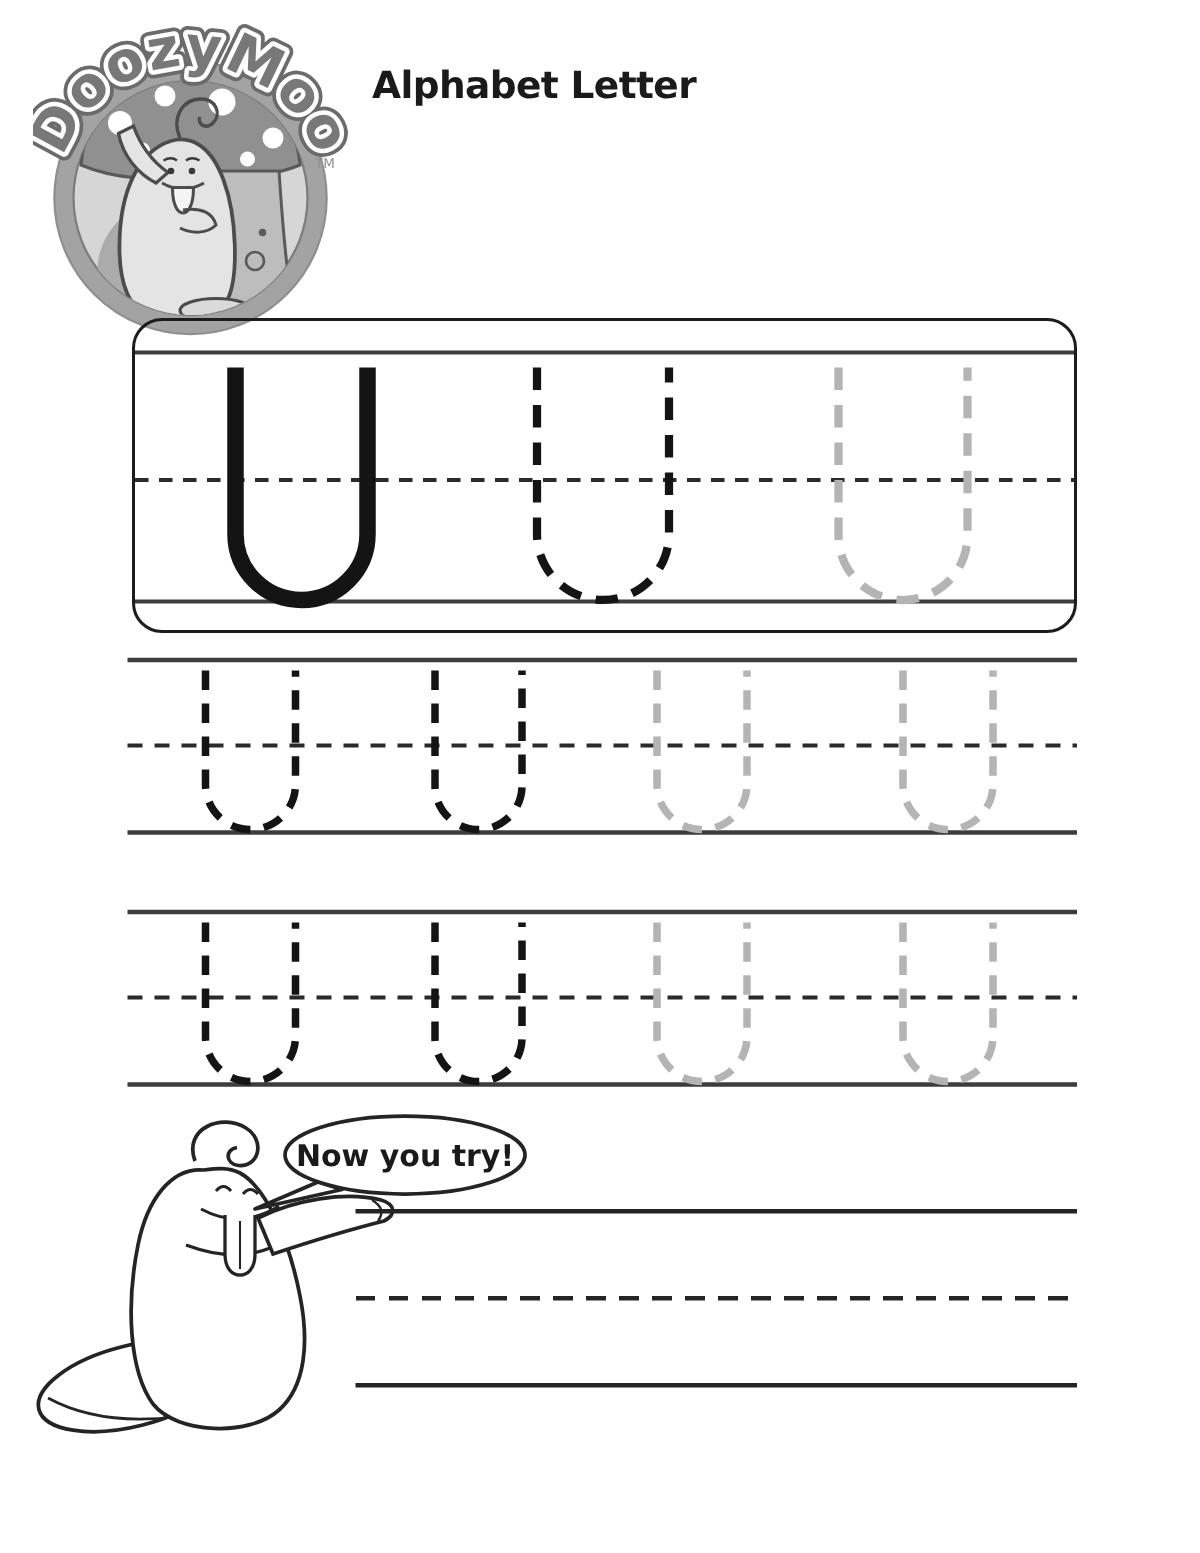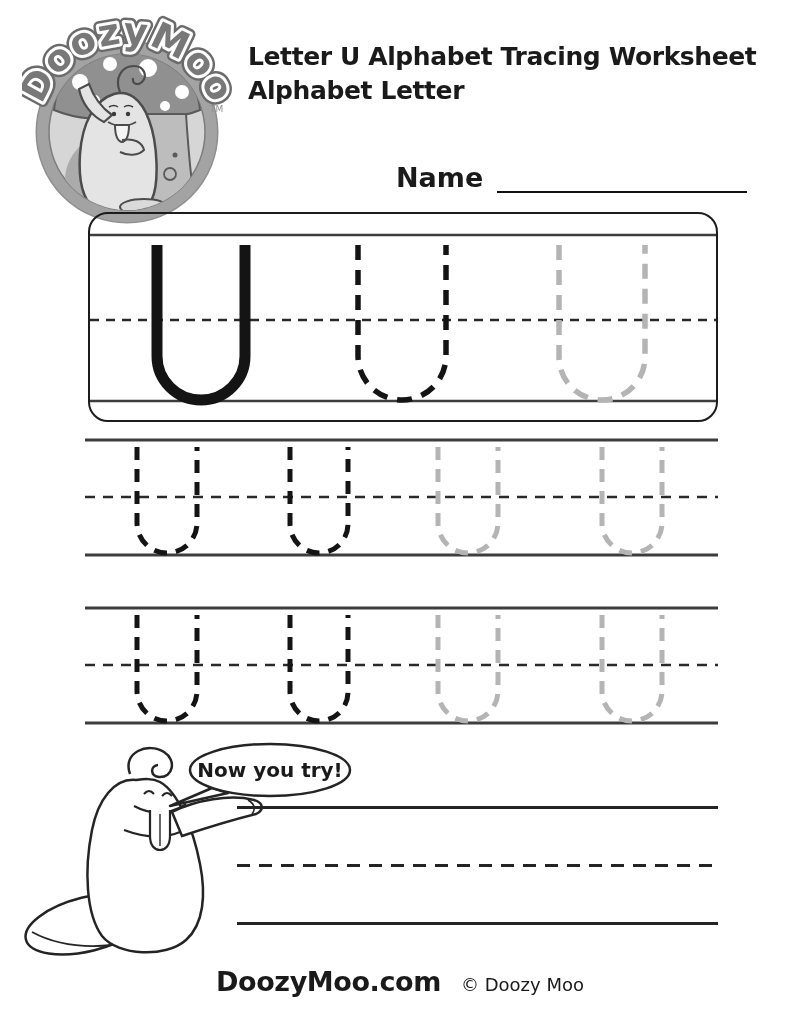--- a/index.html
+++ b/index.html
@@ -70,28 +70,23 @@
     <text font-size="37" font-weight="bold" letter-spacing="1" fill="none" stroke="#6b6b6b" stroke-width="11" stroke-linejoin="round">
       <textPath href="#arcText" startOffset="50%" text-anchor="middle">DoozyMoo</textPath></text>
     <text font-size="37" font-weight="bold" letter-spacing="1" fill="none" stroke="#ffffff" stroke-width="6" stroke-linejoin="round">
       <textPath href="#arcText" startOffset="50%" text-anchor="middle">DoozyMoo</textPath></text>
     <text font-size="37" font-weight="bold" letter-spacing="1" fill="#787878">
       <textPath href="#arcText" startOffset="50%" text-anchor="middle">DoozyMoo</textPath></text>
     <text x="188" y="102" font-size="9" fill="#909090">TM</text>
   </svg>
 
   <div class="title-block">
-    <div class="title-line1">Letter U Alphabet Tracing Worksheet</div>
     <div class="title-line2">Alphabet Letter</div>
   </div>
 
-  <div class="name-row">
-    <span class="name-label">Name</span>
-    <div class="name-line"></div>
-  </div>
 
   <div class="trace-box">
     <svg id="box-svg" viewBox="0 0 626 206" preserveAspectRatio="none">
         <line x1="0" y1="21" x2="626" y2="21" stroke="#3d3d3d" stroke-width="2.6"></line>
         <line x1="0" y1="106" x2="626" y2="106" stroke="#2a2a2a" stroke-width="2.6" stroke-dasharray="9 7"></line>
         <line x1="0" y1="187" x2="626" y2="187" stroke="#3d3d3d" stroke-width="2.6"></line>
         <path d="M 67 31 L 67 142 A 44 44 0 0 0 155 142 L 155 31" fill="none" stroke="#141414" stroke-width="11"></path>
         <path d="M 268 31 L 268 142 A 44 44 0 0 0 356 142 L 356 31" fill="none" stroke="#141414" stroke-width="5.5" stroke-dasharray="15 10"></path>
         <path d="M 469 31 L 469 143 A 43 43 0 0 0 555 143 L 555 31" fill="none" stroke="#b4b4b4" stroke-width="5.5" stroke-dasharray="15 10"></path>
       </svg>
@@ -130,18 +125,14 @@
     <path d="M 142 72 L 142 104" fill="none" stroke="#242424" stroke-width="1.4"></path>
     <path d="M 194 46 L 152 64 L 210 51 Z" fill="#fff" stroke="#242424" stroke-width="2.5" stroke-linejoin="round"></path>
     <ellipse cx="252" cy="28" rx="80" ry="26" fill="#fff" stroke="#242424" stroke-width="2.5"></ellipse>
     <text class="bubble-text" x="252" y="35" font-size="20" text-anchor="middle" fill="#1a1a1a">Now you try!</text>
   </svg>
 
   <div class="practice-line solid1"></div>
   <div class="practice-line dashed"></div>
   <div class="practice-line solid2"></div>
 
-  <div class="footer">
-    <span class="footer-site">DoozyMoo.com</span>
-    <span class="footer-copy">© Doozy Moo</span>
-  </div>
 
 </div>
 
 </body></html>

